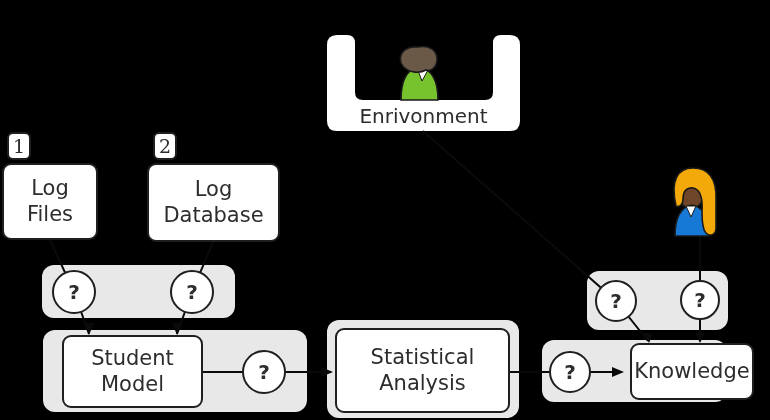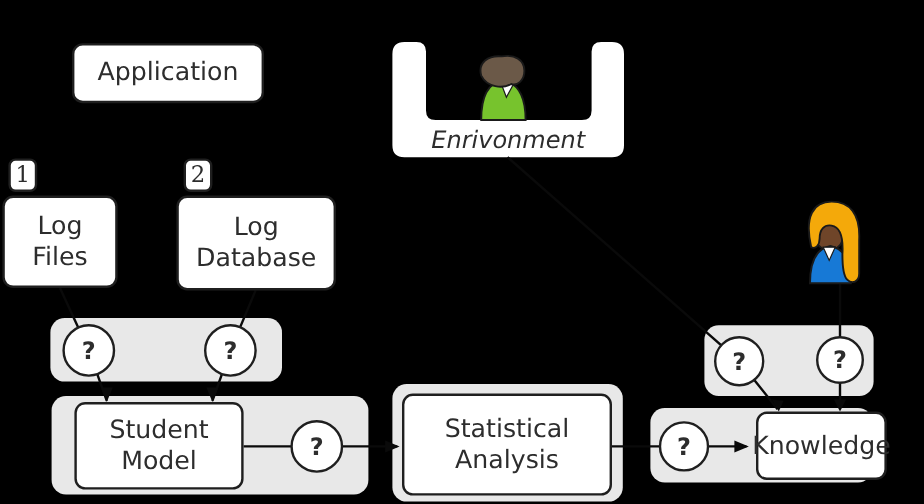--- a/index.html
+++ b/index.html
@@ -53,21 +53,20 @@
     font-size:19px;
     color:var(--text,#111);
     z-index:4;
   }
   .env-label{
     position:absolute;
     left:327px;top:100px;width:193px;height:31px;
     display:flex;align-items:center;justify-content:center;
     font-size:20px;color:var(--text,#2d2d2d);
     z-index:3;
-    font-style:italic;
   }
 </style>
 </head>
 <body>
 
 <div class="canvas">
 
   <div class="panel" style="left:42px;top:265px;width:193px;height:53px;"></div>
   <div class="panel" style="left:43px;top:330px;width:264px;height:82px;"></div>
   <div class="panel" style="left:327px;top:320px;width:192px;height:98px;"></div>
@@ -102,39 +101,38 @@
     </g>
 
     <g style="stroke:#1a1a1a;stroke-width:1.6">
       <circle cx="691" cy="197" r="11.5" style="fill:var(--person-face,#6f4529)"></circle>
       <path d="M675,236 C675,217 681,207 692,205 C703,207 709,217 709,236 Z" style="fill:var(--person-blue-body,#1779d6)"></path>
       <path d="M686,206 L696,206 L691,217 Z" style="fill:var(--collar,#fff);stroke-width:1"></path>
       <path d="M676,206 C670,180 678,168 693,168 C708,168 717,178 716,200 L716,228 C716,235 710,237 706,233 C703,230 702,222 702,212 C703,196 699,189 693,188 C687,187 683,191 683,199 C683,204 680,208 676,206 Z" style="fill:var(--person-orange-hair,#f4a90a)"></path>
     </g>
   </svg>
 
-  <div class="node" style="left:60px;top:36px;width:160px;height:50px;">Application</div>
 
   <div class="env-label">Enrivonment</div>
 
   <div class="badge" style="left:7px;top:132px;">1</div>
   <div class="node" style="left:2px;top:163px;width:96px;height:77px;">Log
 Files</div>
 
   <div class="badge" style="left:153px;top:132px;">2</div>
   <div class="node" style="left:147px;top:163px;width:133px;height:79px;">Log
 Database</div>
 
   <div class="node" style="left:335px;top:328px;width:175px;height:85px;">Statistical
 Analysis</div>
 
   <div class="node" style="left:62px;top:335px;width:141px;height:73px;">Student
 Model</div>
 
-  <div class="node" style="left:630px;top:343px;width:109px;height:57px;text-align:center;">Knowledge</div>
+  <div class="node" style="left:630px;top:343px;width:124px;height:57px;text-align:center;">Knowledge</div>
 
   <div class="qcircle" style="left:52px;top:270px;width:44px;height:44px;">?</div>
   <div class="qcircle" style="left:170px;top:270px;width:44px;height:44px;">?</div>
   <div class="qcircle" style="left:242px;top:350px;width:44px;height:44px;">?</div>
   <div class="qcircle" style="left:595px;top:280px;width:42px;height:42px;">?</div>
   <div class="qcircle" style="left:680px;top:280px;width:40px;height:40px;">?</div>
   <div class="qcircle" style="left:549px;top:351px;width:42px;height:42px;">?</div>
 
 </div>
 

